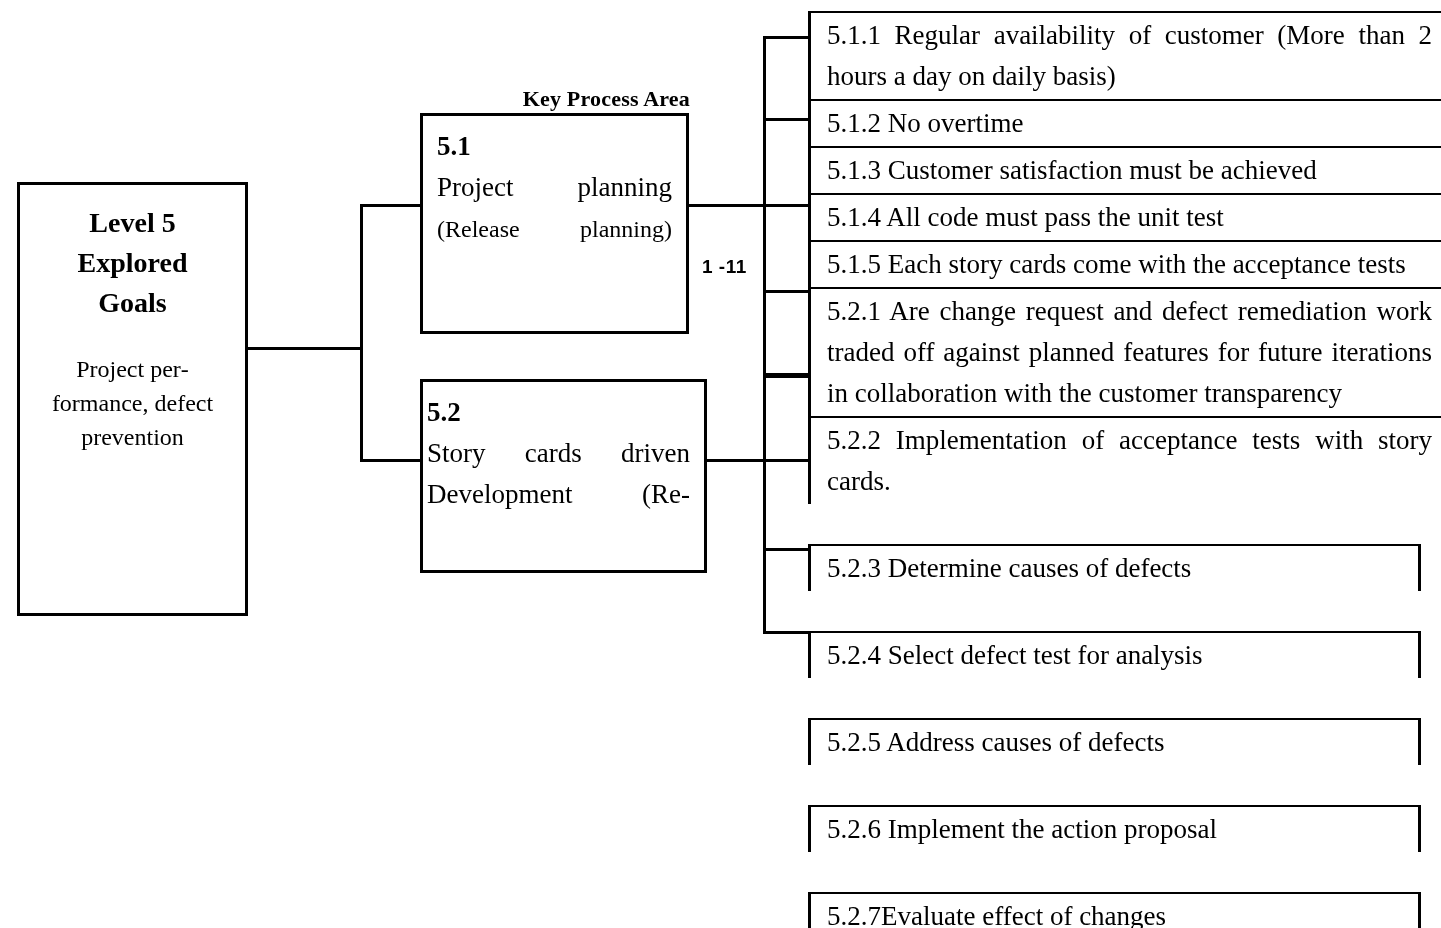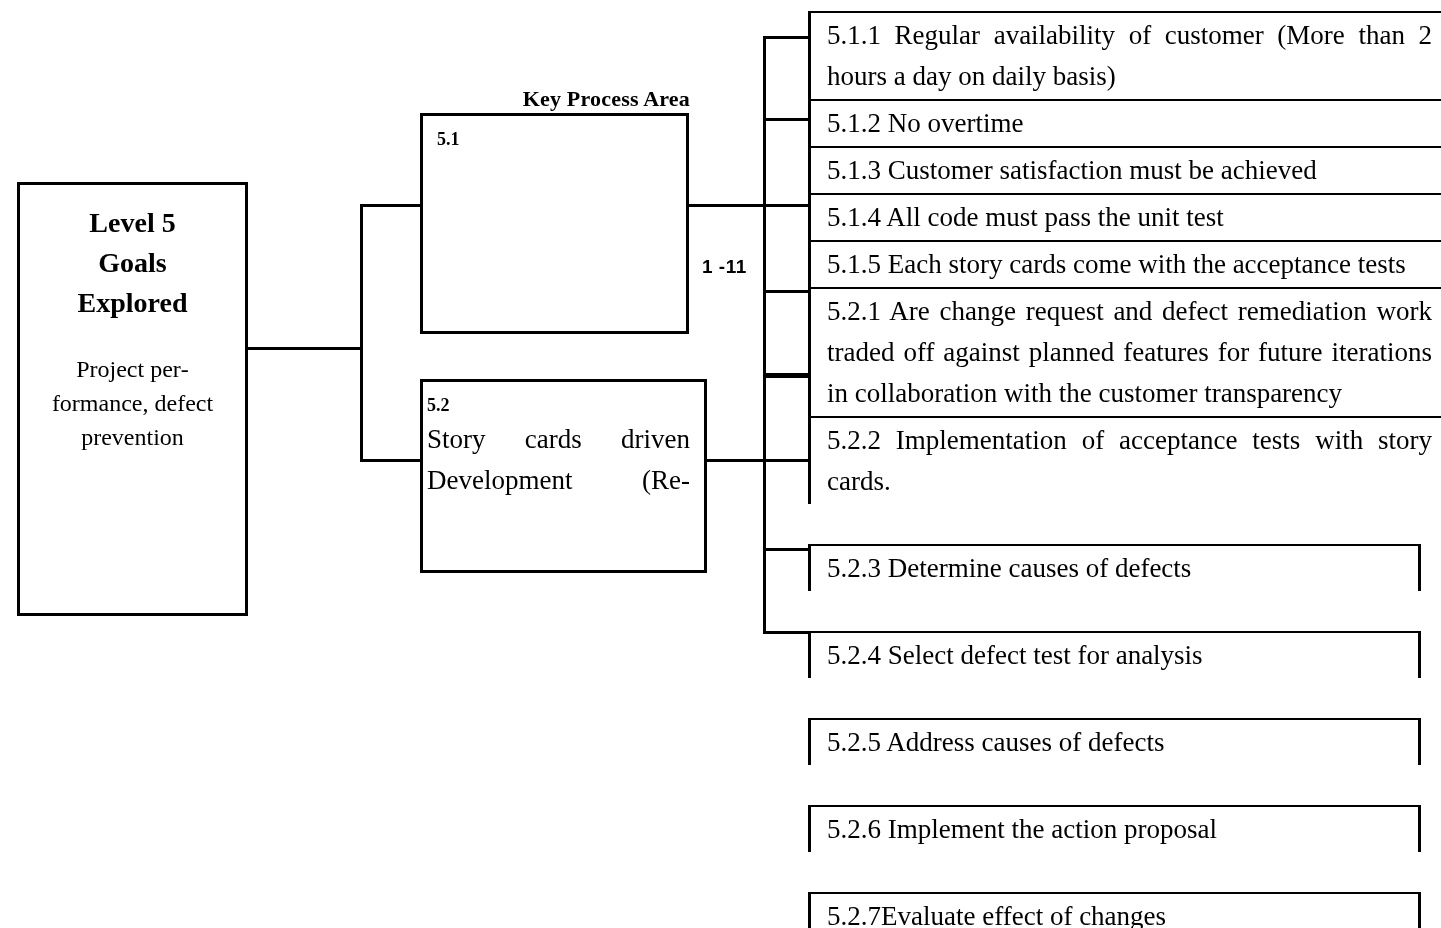--- a/index.html
+++ b/index.html
@@ -72,21 +72,21 @@
   }
   #kpa-box-2 {
     left: 420px;
     top: 379px;
     width: 287px;
     height: 194px;
     padding: 10px 14px 0 4px;
   }
   .kpa-num {
     font-weight: bold;
-    font-size: 18px;
+    font-size: 27px;
     line-height: 1.5;
   }
   .kpa-text {
     font-size: 27px;
     line-height: 1.52;
     text-align: justify;
     text-align-last: justify;
     hyphens: manual;
   }
   .kpa-text .small {
@@ -141,38 +141,39 @@
   }
 </style>
 </head>
 <body>
 
 <div id="canvas">
 
   <div class="box" id="root-box">
     <div class="root-title">
       <div>Level 5</div>
+      <div>Explored</div>
       <div>Goals</div>
-      <div>Explored</div>
     </div>
     <div class="root-sub">Project per­formance, defect pre­vention</div>
   </div>
 
   <div class="ln" style="left:248px; top:347px; width:114px; height:3px;"></div>
 
   <div class="ln" style="left:360px; top:204px; width:3px; height:258px;"></div>
 
   <div class="ln" style="left:360px; top:204px; width:62px; height:3px;"></div>
 
   <div class="ln" style="left:360px; top:459px; width:62px; height:3px;"></div>
 
   <div id="kpa-label">Key Process Area</div>
 
   <div class="box" id="kpa-box-1">
     <div class="kpa-num">5.1</div>
+    <div class="kpa-text"><span>Project plan­ning</span> <span class="small">(Release planning)</span></div>
   </div>
 
   <div class="box" id="kpa-box-2">
     <div class="kpa-num">5.2</div>
     <div class="kpa-text"><span>Story cards driven Devel­opment</span> <span>(Re-</span></div>
   </div>
 
   <div class="ln" style="left:689px; top:204px; width:76px; height:3px;"></div>
   <div class="ln" style="left:763px; top:36px; width:3px; height:340px;"></div>
   <div class="ln" style="left:763px; top:36px; width:48px; height:3px;"></div>

